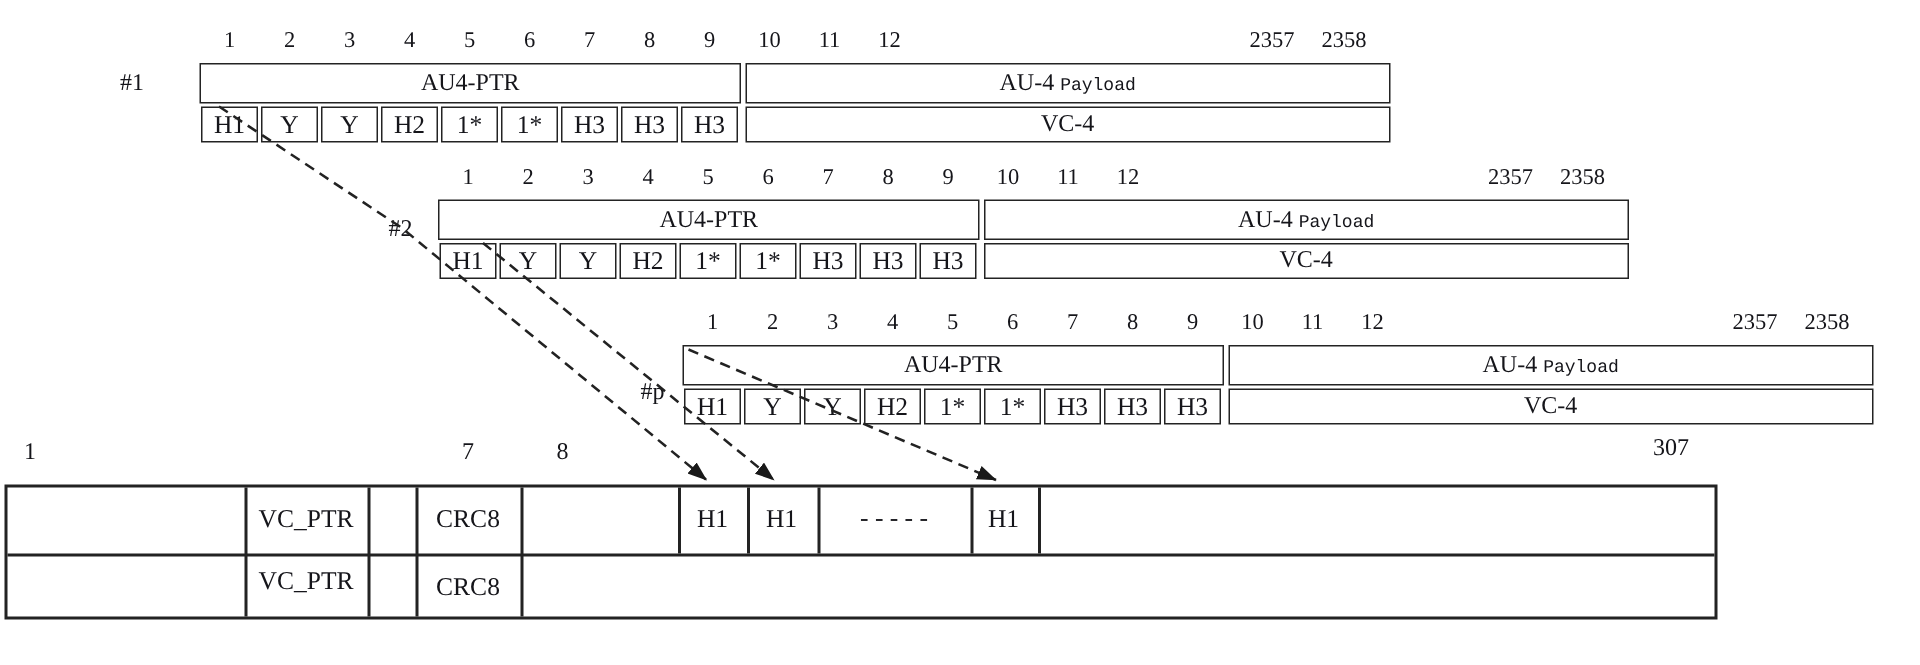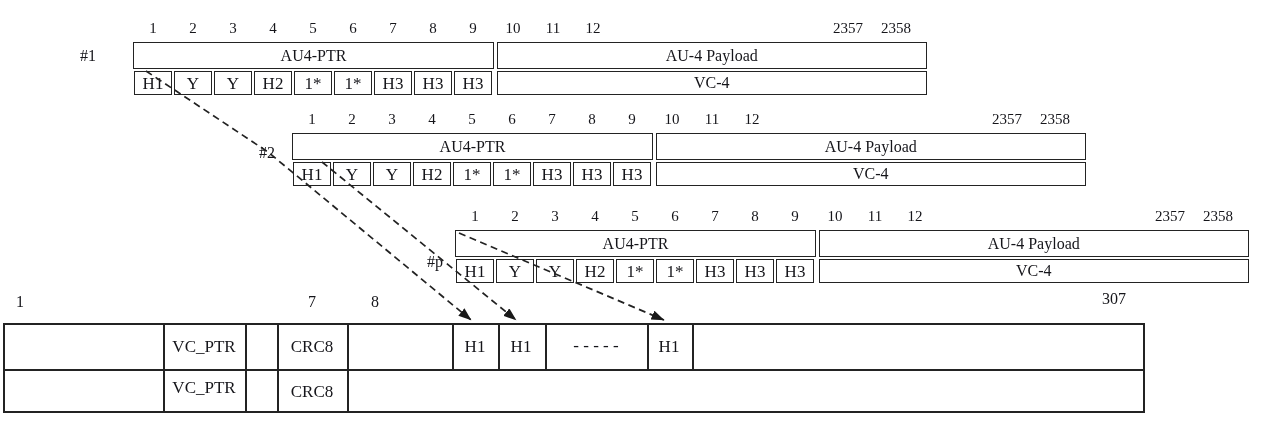--- a/index.html
+++ b/index.html
@@ -8,21 +8,21 @@
     font-family:"Liberation Serif","DejaVu Serif",serif;color:#15151a;overflow:hidden;
   }
   .frame{position:absolute;width:794px;height:55px;}
   .box{position:absolute;border:1.5px solid #232323;box-sizing:border-box;background:#ffffff;}
   .ctr{position:absolute;transform:translate(-50%,-50%);white-space:nowrap;line-height:1;}
   .colnum{font-size:15px;}
   .tailnum{font-size:15px;}
   .bytetxt{font-size:17px;}
   .sectxt{font-size:16px;}
   .flabel{font-size:16px;}
-  .sans{font-family:Liberation Serif, serif;font-size:16px;text-align:right;}
+  .sans{font-family:Liberation Mono, monospace;font-size:12px;text-align:right;}
   .btable{position:absolute;left:3px;top:323px;width:1142px;height:90px;border:2px solid #232323;box-sizing:border-box;background:#fff;}
   .hl{position:absolute;left:0;width:100%;height:2px;background:#232323;}
   .vl{position:absolute;width:2px;background:#232323;}
   .btxt{font-size:17px;}
   .blab{font-size:16px;}
   #arrows{position:absolute;left:0;top:0;z-index:6;pointer-events:none;}
 </style>
 </head>
 <body>
 

